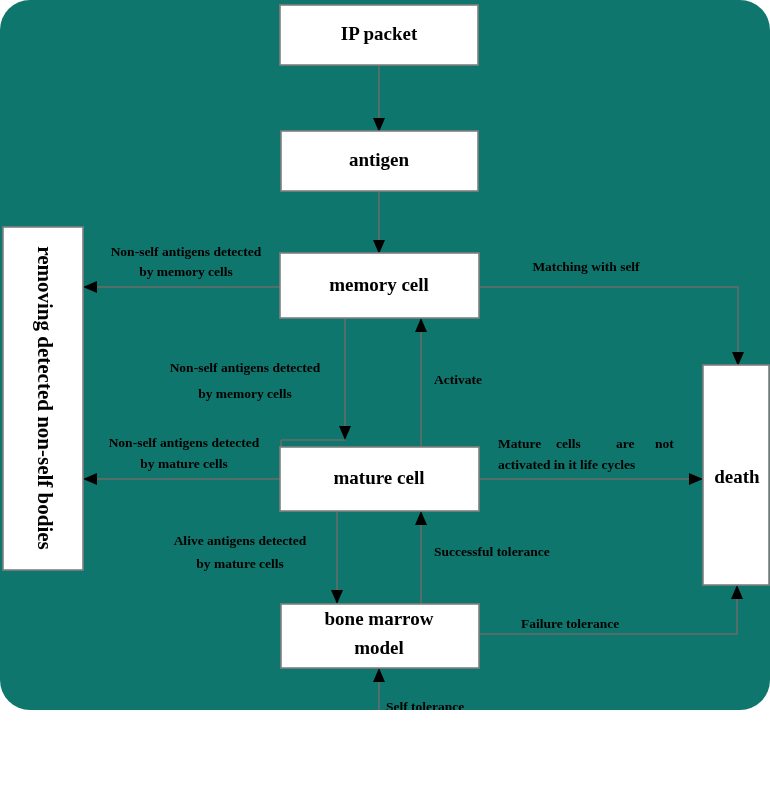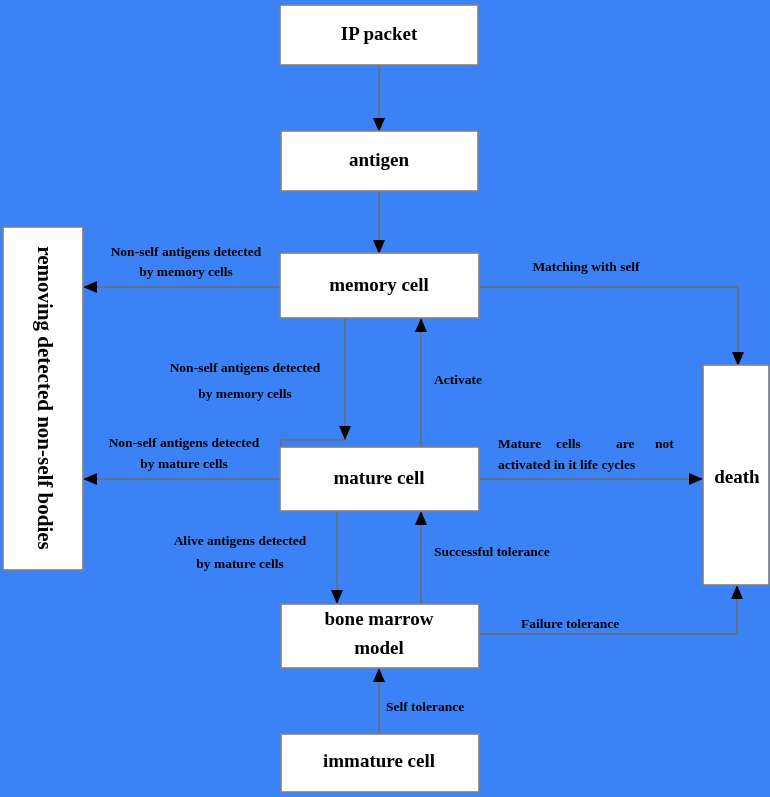--- a/index.html
+++ b/index.html
@@ -3,24 +3,25 @@
 <meta charset="utf-8">
 <style>
   html, body {
     margin: 0;
     padding: 0;
     background: #ffffff;
   }
   #diagram-root {
     position: relative;
     width: 770px;
-    height: 797px;
-    background: #3b82f6;
+    height: 710px;
+    background: #0f766e;
     font-family: "Liberation Serif", "DejaVu Serif", serif;
     overflow: hidden;
+    border-radius: 30px;
   }
   svg#flowchart {
     display: block;
     width: 770px;
     height: 797px;
   }
   .node-box {
     fill: #ffffff;
     stroke: #808080;
     stroke-width: 1.6;

